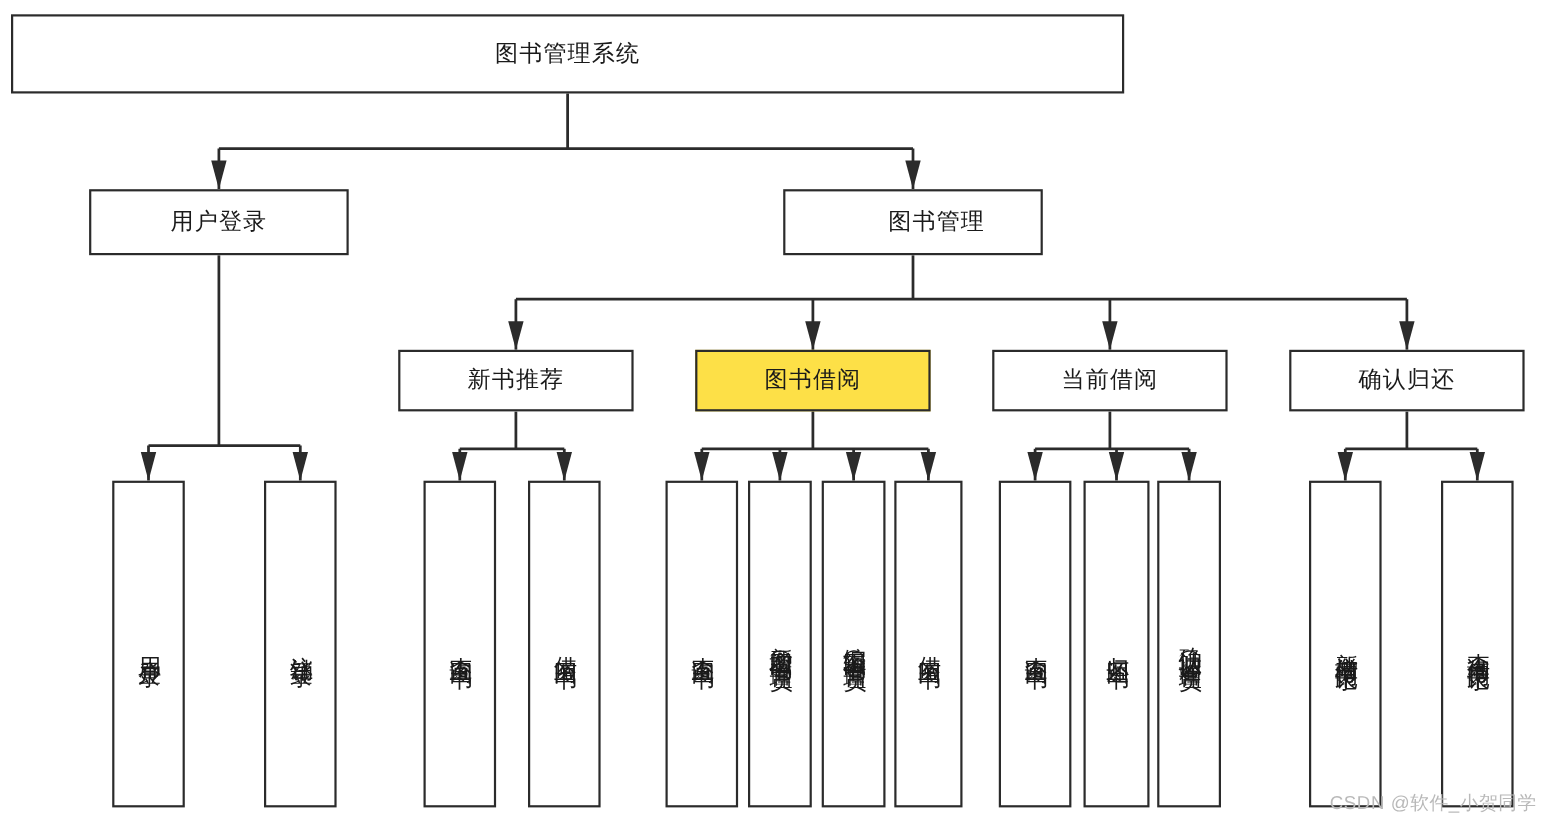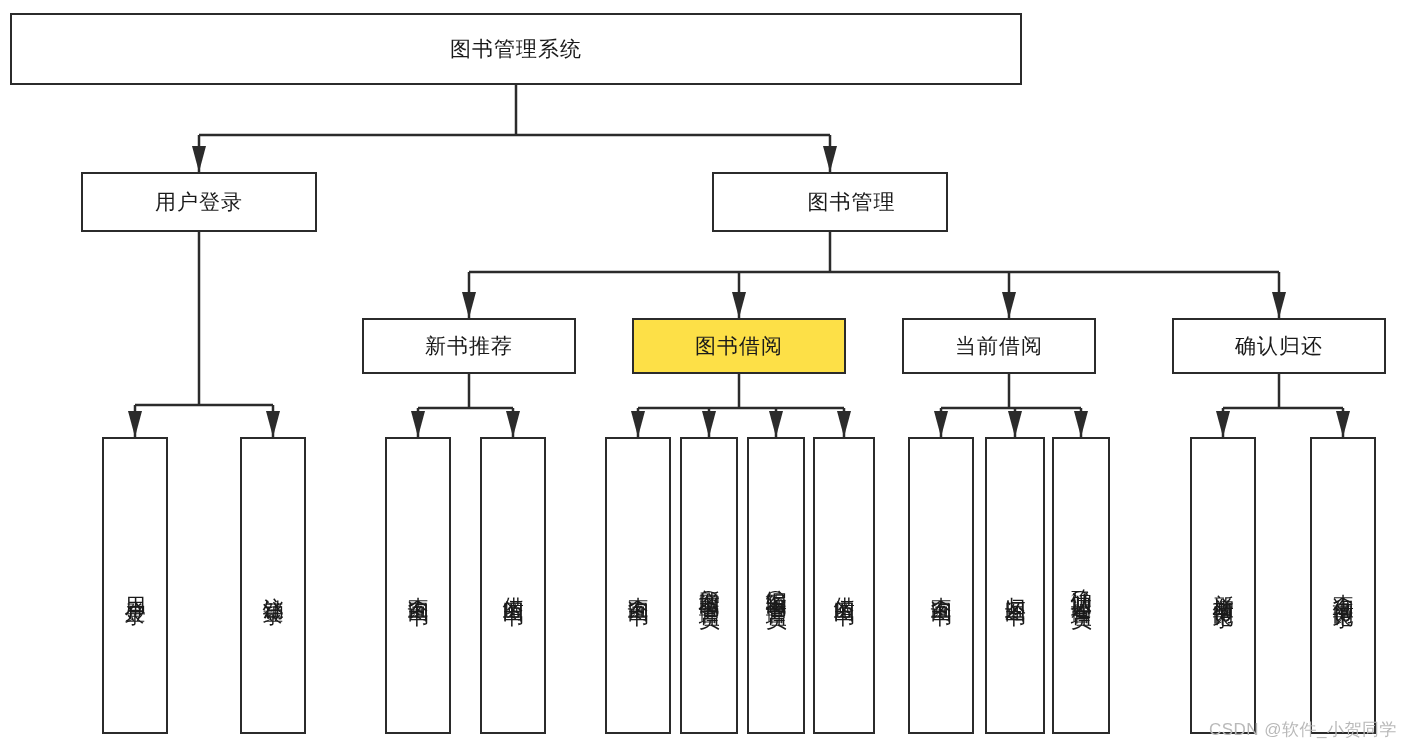--- a/index.html
+++ b/index.html
@@ -133,21 +133,21 @@
       </div>
       <div class="node horiz" id="node-bookmgmt" style="left: 712px; top: 172px; width: 236px; height: 60px; border-color: rgb(43, 43, 43); background: rgb(255, 255, 255); color: rgb(26, 26, 26); padding-left: 43px;">
         <span class="htext">图书管理</span>
       </div>
       <div class="node horiz" id="node-newbook" style="left: 362px; top: 318px; width: 214px; height: 56px; border-color: rgb(43, 43, 43); background: rgb(255, 255, 255); color: rgb(26, 26, 26);">
         <span class="htext">新书推荐</span>
       </div>
       <div class="node horiz" id="node-borrow" style="left: 632px; top: 318px; width: 214px; height: 56px; border-color: rgb(43, 43, 43); background: #fde047; color: rgb(26, 26, 26);">
         <span class="htext">图书借阅</span>
       </div>
-      <div class="node horiz" id="node-current" style="left: 902px; top: 318px; width: 194px; height: 56px; border-color: rgb(43, 43, 43); background: rgb(255, 255, 255); color: rgb(26, 26, 26);">
+      <div class="node horiz" id="node-current" style="left: 902px; top: 318px; width: 214px; height: 56px; border-color: rgb(43, 43, 43); background: rgb(255, 255, 255); color: rgb(26, 26, 26);">
         <span class="htext">当前借阅</span>
       </div>
       <div class="node horiz" id="node-record" style="left: 1172px; top: 318px; width: 214px; height: 56px; border-color: rgb(43, 43, 43); background: rgb(255, 255, 255); color: rgb(26, 26, 26);">
         <span class="htext">确认归还</span>
       </div>
       <div class="node vert" id="node-l_login" style="left: 102px; top: 437px; width: 66px; height: 297px; border-color: rgb(43, 43, 43); background: rgb(255, 255, 255); color: rgb(26, 26, 26);">
         <span class="vtext">用户登录</span>
       </div>
       <div class="node vert" id="node-l_logout" style="left: 240px; top: 437px; width: 66px; height: 297px; border-color: rgb(43, 43, 43); background: rgb(255, 255, 255); color: rgb(26, 26, 26);">
         <span class="vtext">注销登录</span>

